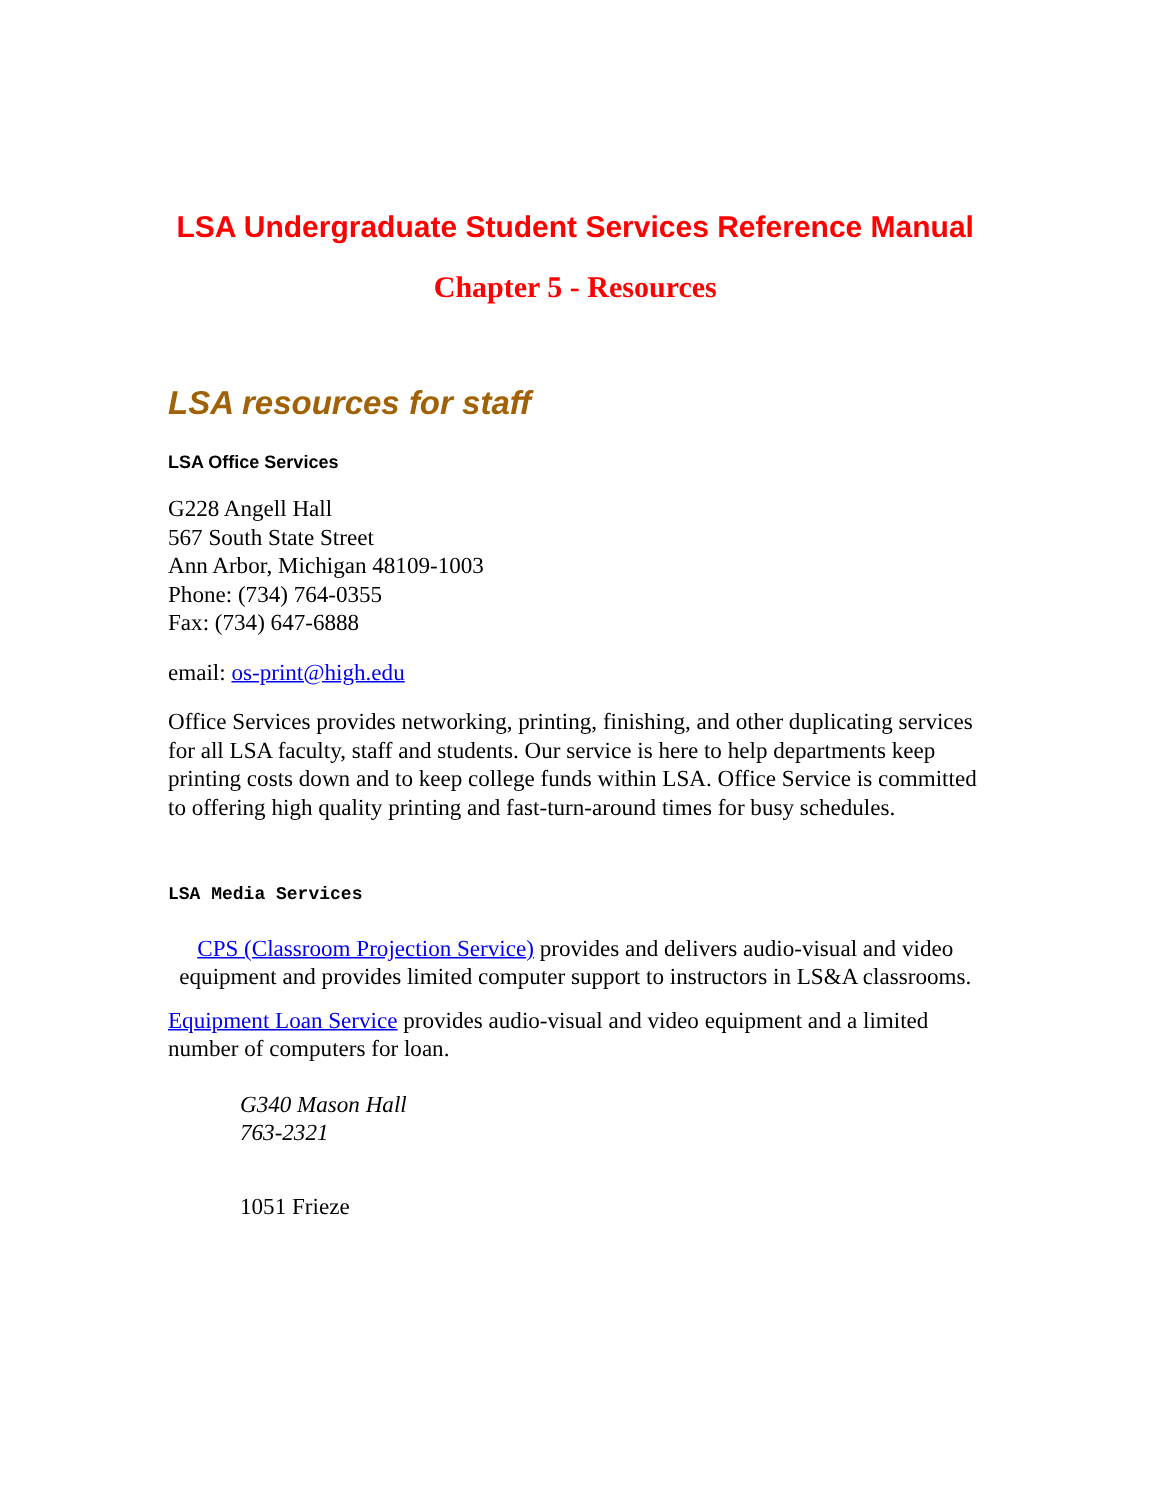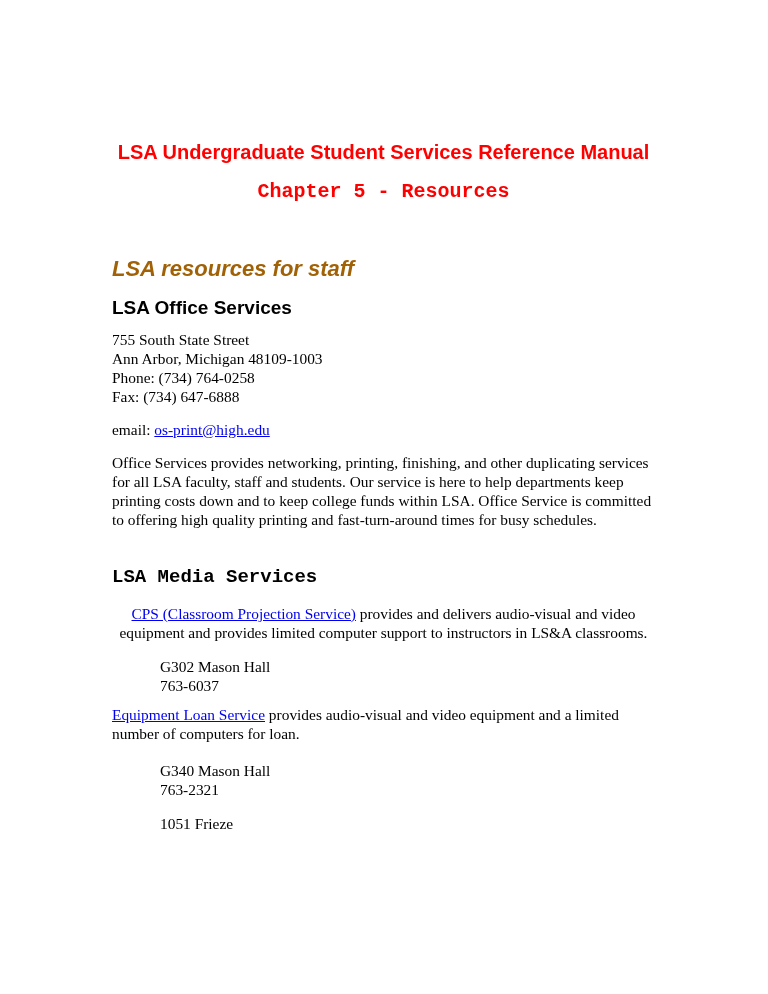--- a/index.html
+++ b/index.html
@@ -23,60 +23,60 @@
     margin: 0;
     font-family: "Liberation Sans", sans-serif;
     font-weight: bold;
     font-size: 20px;
     line-height: 28px;
     text-align: center;
     color: #ff0000;
   }
   .chapter-title {
     margin: 12px 0 0 0;
-    font-family: Liberation Mono, monospace;
+    font-family: Liberation Serif, serif;
     font-weight: bold;
     font-size: 20px;
     line-height: 28px;
     text-align: center;
     color: #ff0000;
   }
   .staff-heading {
     margin: 49px 0 0 0;
     font-family: "Liberation Sans", sans-serif;
     font-weight: bold;
     font-style: italic;
     font-size: 22px;
     line-height: 28px;
     color: #a16207;
   }
   .section-heading {
     margin: 15px 0 0 0;
     font-family: "Liberation Sans", sans-serif;
     font-weight: bold;
-    font-size: 19px;
+    font-size: 12px;
     line-height: 20px;
     color: #000000;
   }
   .section-heading.media { margin-top: 38px; font-family: Liberation Mono, monospace; }
   
   .body-block, .body-line, .body-text {
     font-family: "Liberation Serif", serif;
     font-size: 15.4px;
     line-height: 19px;
     color: #000000;
   }
   .address-block { margin: 12px 0 0 0; }
   .email-line   { margin: 14px 0 0 0; }
   .body-par     { margin: 14px 0 0 0; }
   .cps-par      { margin: 17px 0 0 0; text-align: center; }
   .loc-block    { margin: 15px 0 0 0; padding-left: 48px; }
   .equip-par    { margin: 10px 0 0 0; }
-  .loc-block.g340 { margin-top: 18px; }
-  .loc-block.frieze { margin-top: 15px; }
+  .loc-block.g340 { margin-top: 18px; font-style: italic; }
+  .loc-block.frieze { margin-top: 30px; }
   p { margin: 0; }
   a.doc-link {
     color: #0000ee;
     text-decoration: underline;
     cursor: pointer;
   }
 </style>
 </head>
 <body>
 
@@ -84,38 +84,35 @@
 
   <h1 class="doc-title">LSA Undergraduate Student Services Reference Manual</h1>
 
   <h2 class="chapter-title">Chapter 5 - Resources</h2>
 
   <h2 class="staff-heading">LSA resources for staff</h2>
 
   <h3 class="section-heading">LSA Office Services</h3>
 
   <div class="body-block address-block">
-    <p class="body-line">755 South State Street</p>
+    <p class="body-line">G228 Angell Hall</p>
+    <p class="body-line">567 South State Street</p>
     <p class="body-line">Ann Arbor, Michigan 48109-1003</p>
-    <p class="body-line">Phone: (734) 764-0258</p>
+    <p class="body-line">Phone: (734) 764-0355</p>
     <p class="body-line">Fax: (734) 647-6888</p>
   </div>
 
   <p class="body-text email-line"><span>email: </span><a class="doc-link" href="#">os-print@high.edu</a></p>
 
   <p class="body-text body-par">Office Services provides networking, printing, finishing, and other duplicating services for all LSA faculty, staff and students. Our service is here to help departments keep printing costs down and to keep college funds within LSA.  Office Service is committed to offering high quality printing and fast-turn-around times for busy schedules.</p>
 
   <h3 class="section-heading media">LSA Media Services</h3>
 
   <p class="body-text cps-par"><a class="doc-link" href="#">CPS (Classroom Projection Service)</a><span> provides and delivers audio-visual and video equipment and provides limited computer support to instructors in LS&amp;A classrooms.</span></p>
 
-  <div class="body-block loc-block">
-    <p class="body-line">G302 Mason Hall</p>
-    <p class="body-line">763-6037</p>
-  </div>
 
   <p class="body-text equip-par"><a class="doc-link" href="#">Equipment Loan Service</a><span> provides audio-visual and video equipment and a limited number of computers for loan.</span></p>
 
   <div class="body-block loc-block g340">
     <p class="body-line">G340 Mason Hall</p>
     <p class="body-line">763-2321</p>
   </div>
 
   <div class="body-block loc-block frieze">
     <p class="body-line">1051 Frieze</p>

